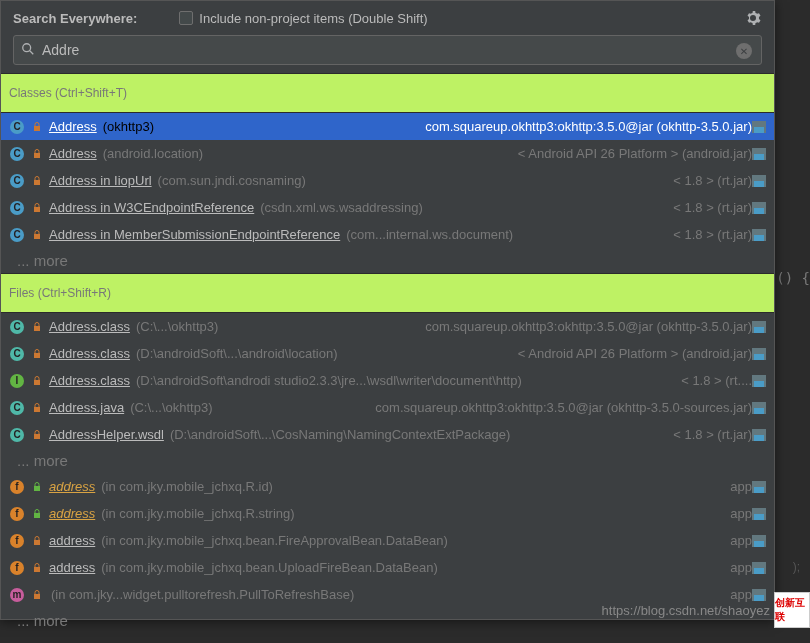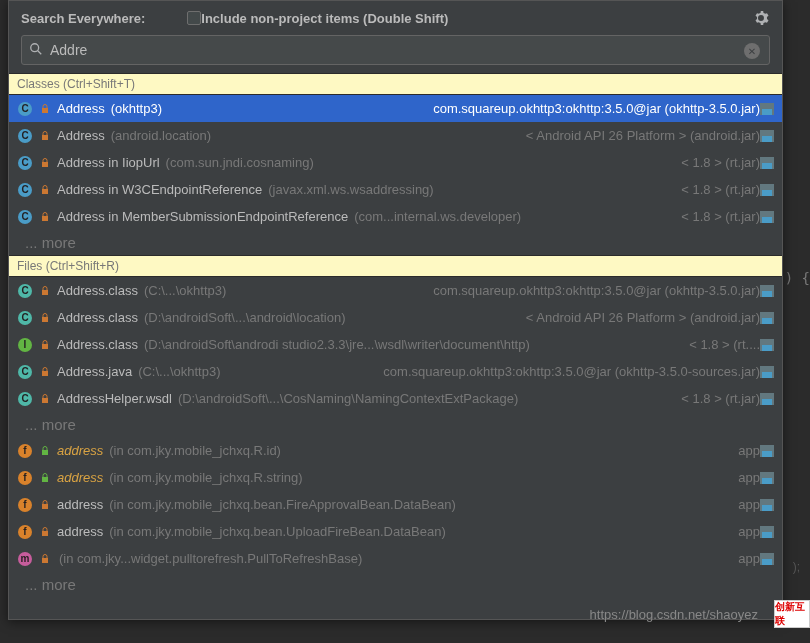--- a/index.html
+++ b/index.html
@@ -9,43 +9,43 @@
       background: #2b2b2b;
       color: #a9b7c6;
       width: 810px;
       height: 643px;
       overflow: hidden;
       position: relative;
     }
     .popup {
       position: absolute;
       top: 0;
-      left: 8px;
+      left: 0;
       width: 775px;
       height: 620px;
       background: #3c3f41;
       border: 1px solid #555;
       box-shadow: 0 2px 10px rgba(0,0,0,0.5);
     }
     .header-row {
       display: flex;
       align-items: center;
       padding: 8px 12px;
       gap: 12px;
     }
     .label-title {
       color: #bbbbbb;
       font-weight: bold;
       font-size: 13px;
     }
     .checkbox-wrap {
       display: flex;
       align-items: center;
+      gap: 6px;
       margin-left: 30px;
-      font-weight: bold;
     }
     .checkbox {
       width: 14px;
       height: 14px;
       border: 1px solid #6e6e6e;
       background: #43494a;
       border-radius: 2px;
       display: inline-block;
     }
     .checkbox-label {
@@ -90,23 +90,23 @@
       background: #6e6e6e;
       border-radius: 50%;
       display: flex;
       align-items: center;
       justify-content: center;
       color: #3c3f41;
       font-size: 10px;
       cursor: pointer;
     }
     .section-header {
-      background: #fef9c3;
+      background: #bef264;
       color: #787878;
-      padding: 3px 8px;
+      padding: 12px 8px;
       font-size: 12px;
       border-top: 1px solid #2b2b2b;
       border-bottom: 1px solid #2b2b2b;
     }
     .result-row {
       display: flex;
       align-items: center;
       padding: 4px 8px;
       height: 27px;
       gap: 4px;
@@ -137,31 +137,32 @@
     }
     .ci-blue { background: #4a9cc7; }
     .ci-orange { background: #d9822b; }
     .ci-teal { background: #4fb8a8; }
     .ci-green { background: #62b543; }
     .ci-pink { background: #c75d9c; }
     .lock-icon { color: #cc7832; }
     .result-name {
       color: #bbbbbb;
       white-space: nowrap;
+      text-decoration: underline;
     }
     .result-row.selected .result-name { color: #ffffff; }
     .result-name.yellow { color: #d9a343; font-style: italic; }
     .result-context {
       color: #787878;
       margin-left: 2px;
       white-space: nowrap;
       overflow: hidden;
       text-overflow: ellipsis;
     }
-    .result-row.selected .result-context { color: #ffffff; }
+    .result-row.selected .result-context { color: #000000; }
     .result-right {
       margin-left: auto;
       color: #787878;
       white-space: nowrap;
       display: flex;
       align-items: center;
       gap: 0;
     }
     .result-row.selected .result-right { color: #ffffff; }
     .lib-icon {
@@ -192,27 +193,27 @@
       color: #787878;
       font-family: monospace;
       font-size: 14px;
     }
     .watermark {
       position: absolute;
       right: 0;
       bottom: 15px;
       display: flex;
       align-items: center;
-      gap: 16px;
+      gap: 4px;
       color: #888;
       font-size: 13px;
     }
     .logo-box {
       width: 36px;
-      height: 28px;
+      height: 36px;
       background: #fff;
       border: 1px solid #ccc;
       display: flex;
       align-items: center;
       justify-content: center;
       font-size: 10px;
       color: #d00;
       font-weight: bold;
     }
     .bg-faded {
@@ -312,38 +313,38 @@
         <span class="icon1">
           <span class="class-icon ci-blue">C</span>
         </span>
         <span class="icon2 lock-icon">
           <svg width="10" height="10" viewBox="0 0 10 10">
             <rect x="2" y="4" width="6" height="5" fill="currentColor"></rect>
             <path d="M3 4V2.5a2 2 0 014 0V4" fill="none" stroke="currentColor" stroke-width="1"></path>
           </svg>
         </span>
         <span class="result-name">Address in W3CEndpointReference</span>
-        <span class="result-context"> (javax.xml.ws.wsaddressing)</span>
+        <span class="result-context"> (csdn.xml.ws.wsaddressing)</span>
         <span class="result-right">
           <span>&lt; 1.8 &gt; (rt.jar)</span>
           <span class="lib-icon"></span>
         </span>
       </div>
       <div class="result-row">
         <span class="icon1">
           <span class="class-icon ci-blue">C</span>
         </span>
         <span class="icon2 lock-icon">
           <svg width="10" height="10" viewBox="0 0 10 10">
             <rect x="2" y="4" width="6" height="5" fill="currentColor"></rect>
             <path d="M3 4V2.5a2 2 0 014 0V4" fill="none" stroke="currentColor" stroke-width="1"></path>
           </svg>
         </span>
         <span class="result-name">Address in MemberSubmissionEndpointReference</span>
-        <span class="result-context"> (com...internal.ws.developer)</span>
+        <span class="result-context"> (com...internal.ws.document)</span>
         <span class="result-right">
           <span>&lt; 1.8 &gt; (rt.jar)</span>
           <span class="lib-icon"></span>
         </span>
       </div>
     </div>
   <div class="more-row">... more</div>
 
   <div class="section-header">Files (Ctrl+Shift+R)</div>
   <div id="files-list">

